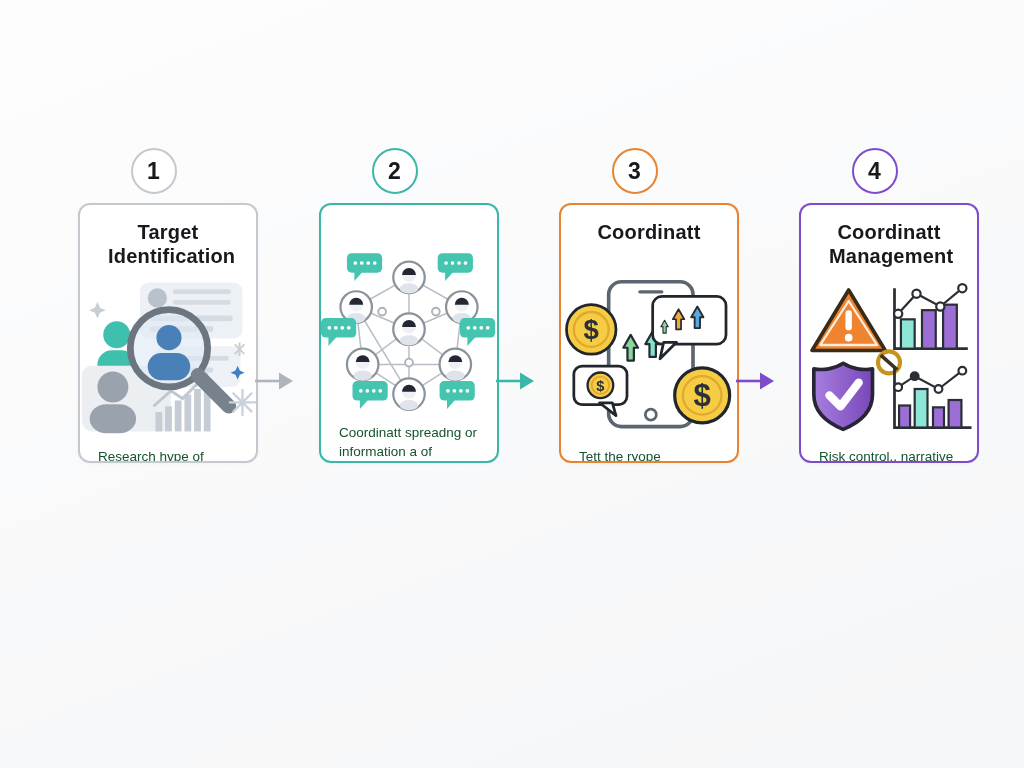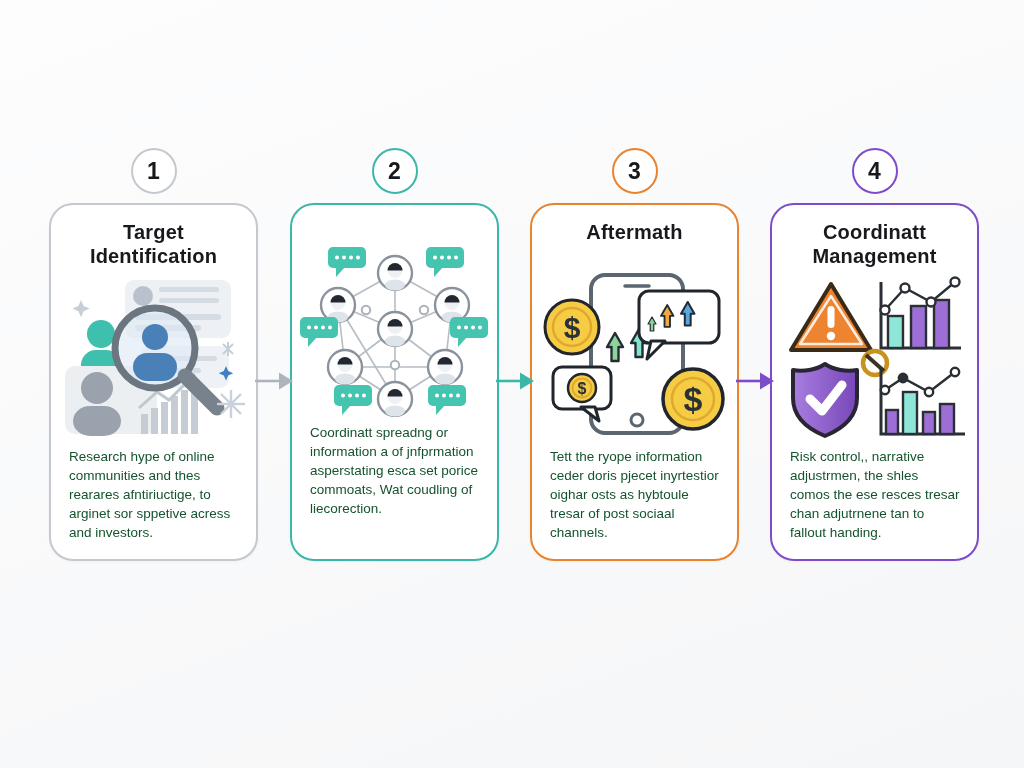--- a/index.html
+++ b/index.html
@@ -11,24 +11,25 @@
   .canvas { position:relative; width:1024px; height:768px; }
 
   .step-col { position:absolute; top:148px; width:209px; }
   .step-col .num-circle {
     width:46px; height:46px; margin:0 auto 9px auto;
     border:2px solid var(--accent,#b9c0c8); border-radius:50%;
     background:#fff; display:flex; align-items:center; justify-content:center;
     font-size:23px; font-weight:bold; color:#17191c;
   }
   .card {
-    height:358px; background:#ffffff;
-    border:2px solid var(--accent,#b9c0c8); border-radius:24px;
+    height:260px; background:#ffffff;
+    border:2px solid var(--accent,#b9c0c8); border-radius:12px;
     padding-top:15px; overflow:hidden;
     box-shadow:0 1px 3px rgba(40,50,60,0.04);
+    margin-left:29px;
   }
   .card-title {
     text-align:center; font-weight:bold; font-size:20px; line-height:1.2;
     color:#17191c; padding:0 28px; letter-spacing:0.2px;
   }
   .illus {
     height:172px; display:flex; align-items:center; justify-content:center;
     margin-top:2px;
   }
   .card.single-title .illus { margin-top:26px; }
@@ -160,21 +161,21 @@
       </div>
       <div class="card-desc">Coordinatt spreadng or information a of jnfprmation asperstating esca set porice commoats, Wat coudling of liecorection.</div>
     </div>
   </div>
 
   <div class="step-col" style="left: 530px; --accent: #e8832f; color: rgb(232, 131, 47);">
     <div class="num-circle">
       <span>3</span>
     </div>
     <div class="card single-title">
-      <div class="card-title">Aftermath</div>
+      <div class="card-title">Coordinatt</div>
       <div class="illus">
         <svg width="192" height="170" viewBox="0 0 192 170">
           <defs>
             <g id="d-arr">
                 <path d="M0,14 L8,0 L16,14 L11.5,14 L11.5,28 L4.5,28 L4.5,14 Z" stroke="#242b33" stroke-width="2.4" stroke-linejoin="round"></path>
               </g>
           </defs>
 
           <rect x="52" y="4" width="92" height="158" rx="14" fill="#fff" stroke="#5b6670" stroke-width="4"></rect>
           <line x1="86" y1="15" x2="110" y2="15" stroke="#5b6670" stroke-width="3.5" stroke-linecap="round"></line>

